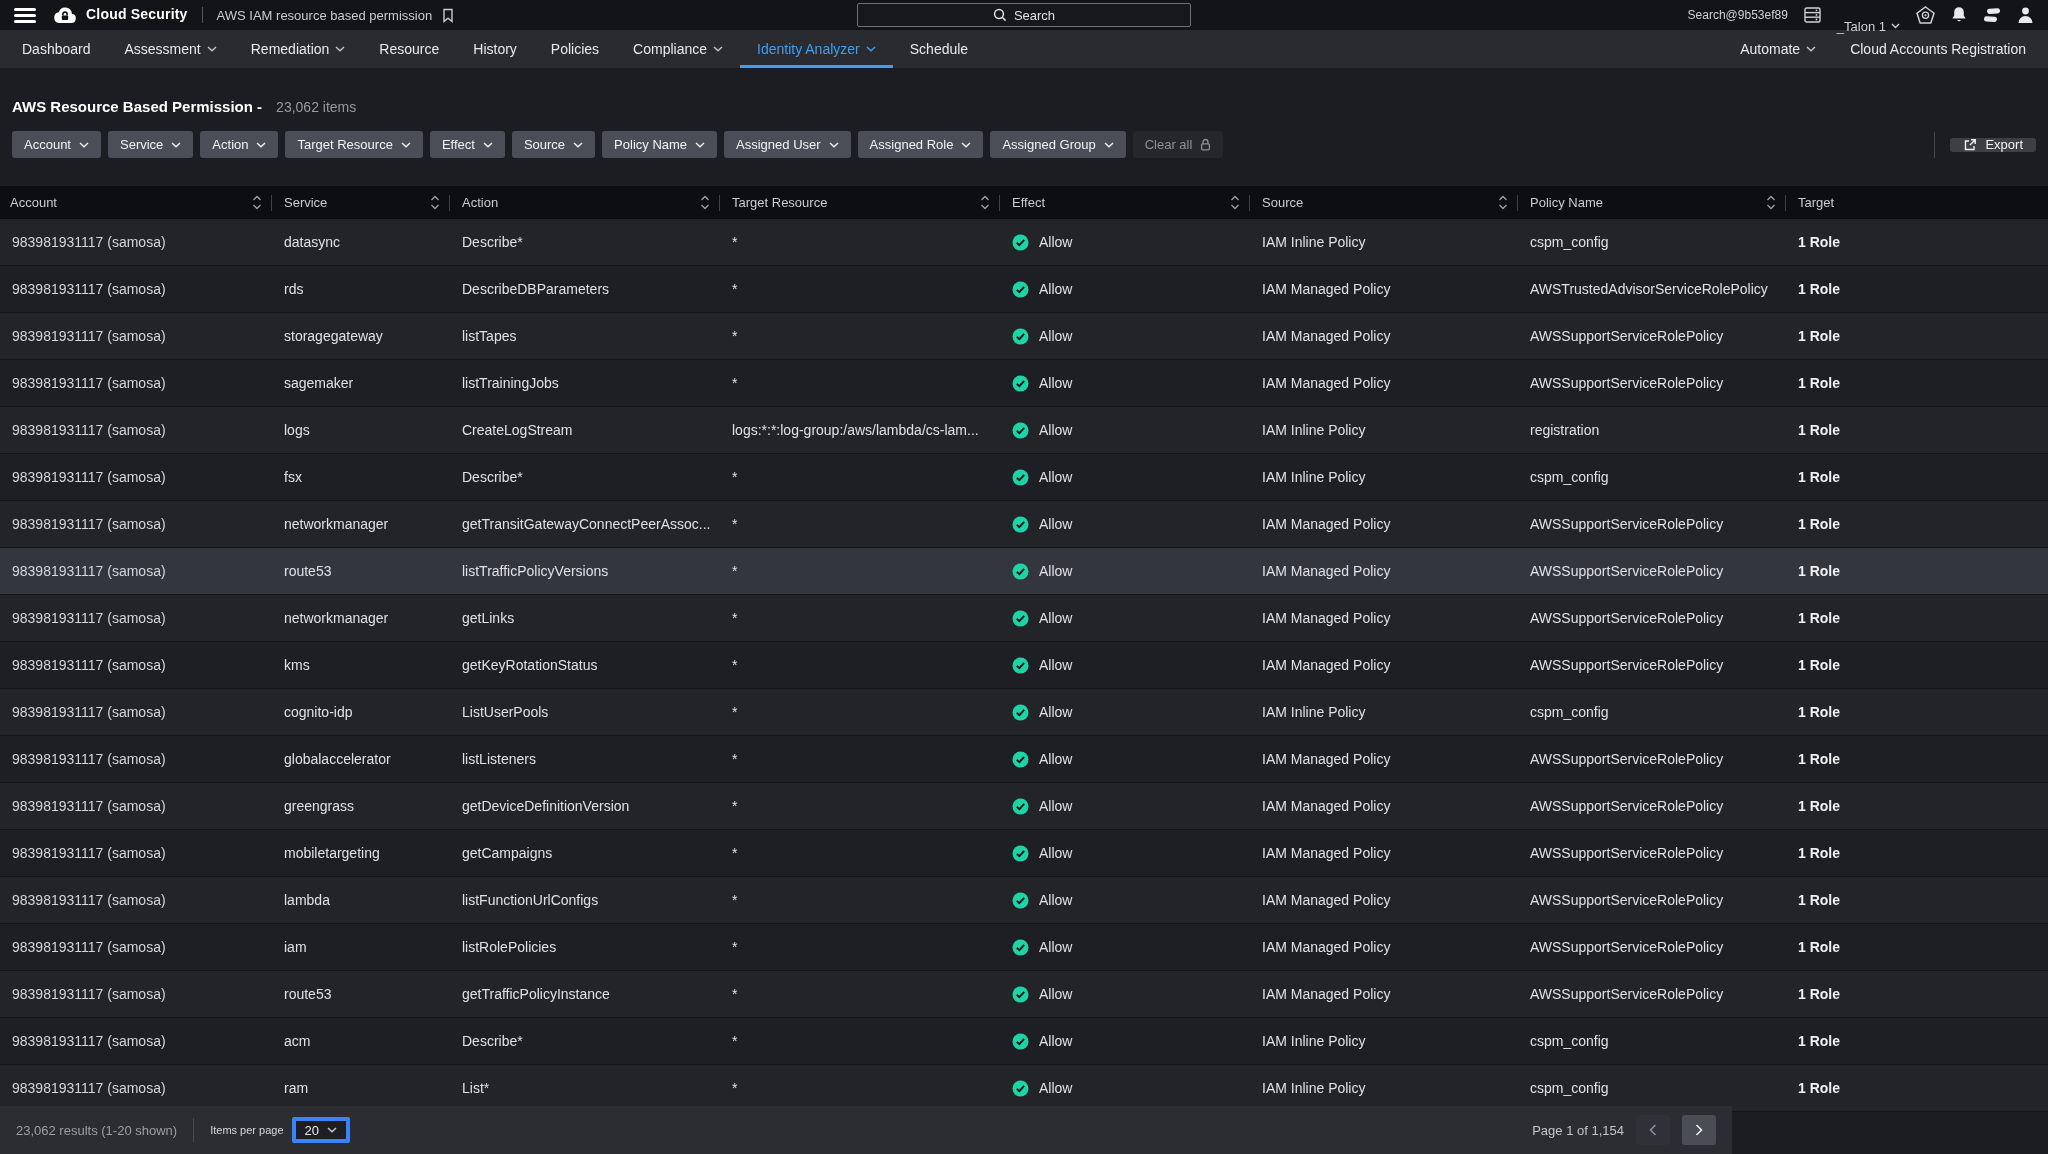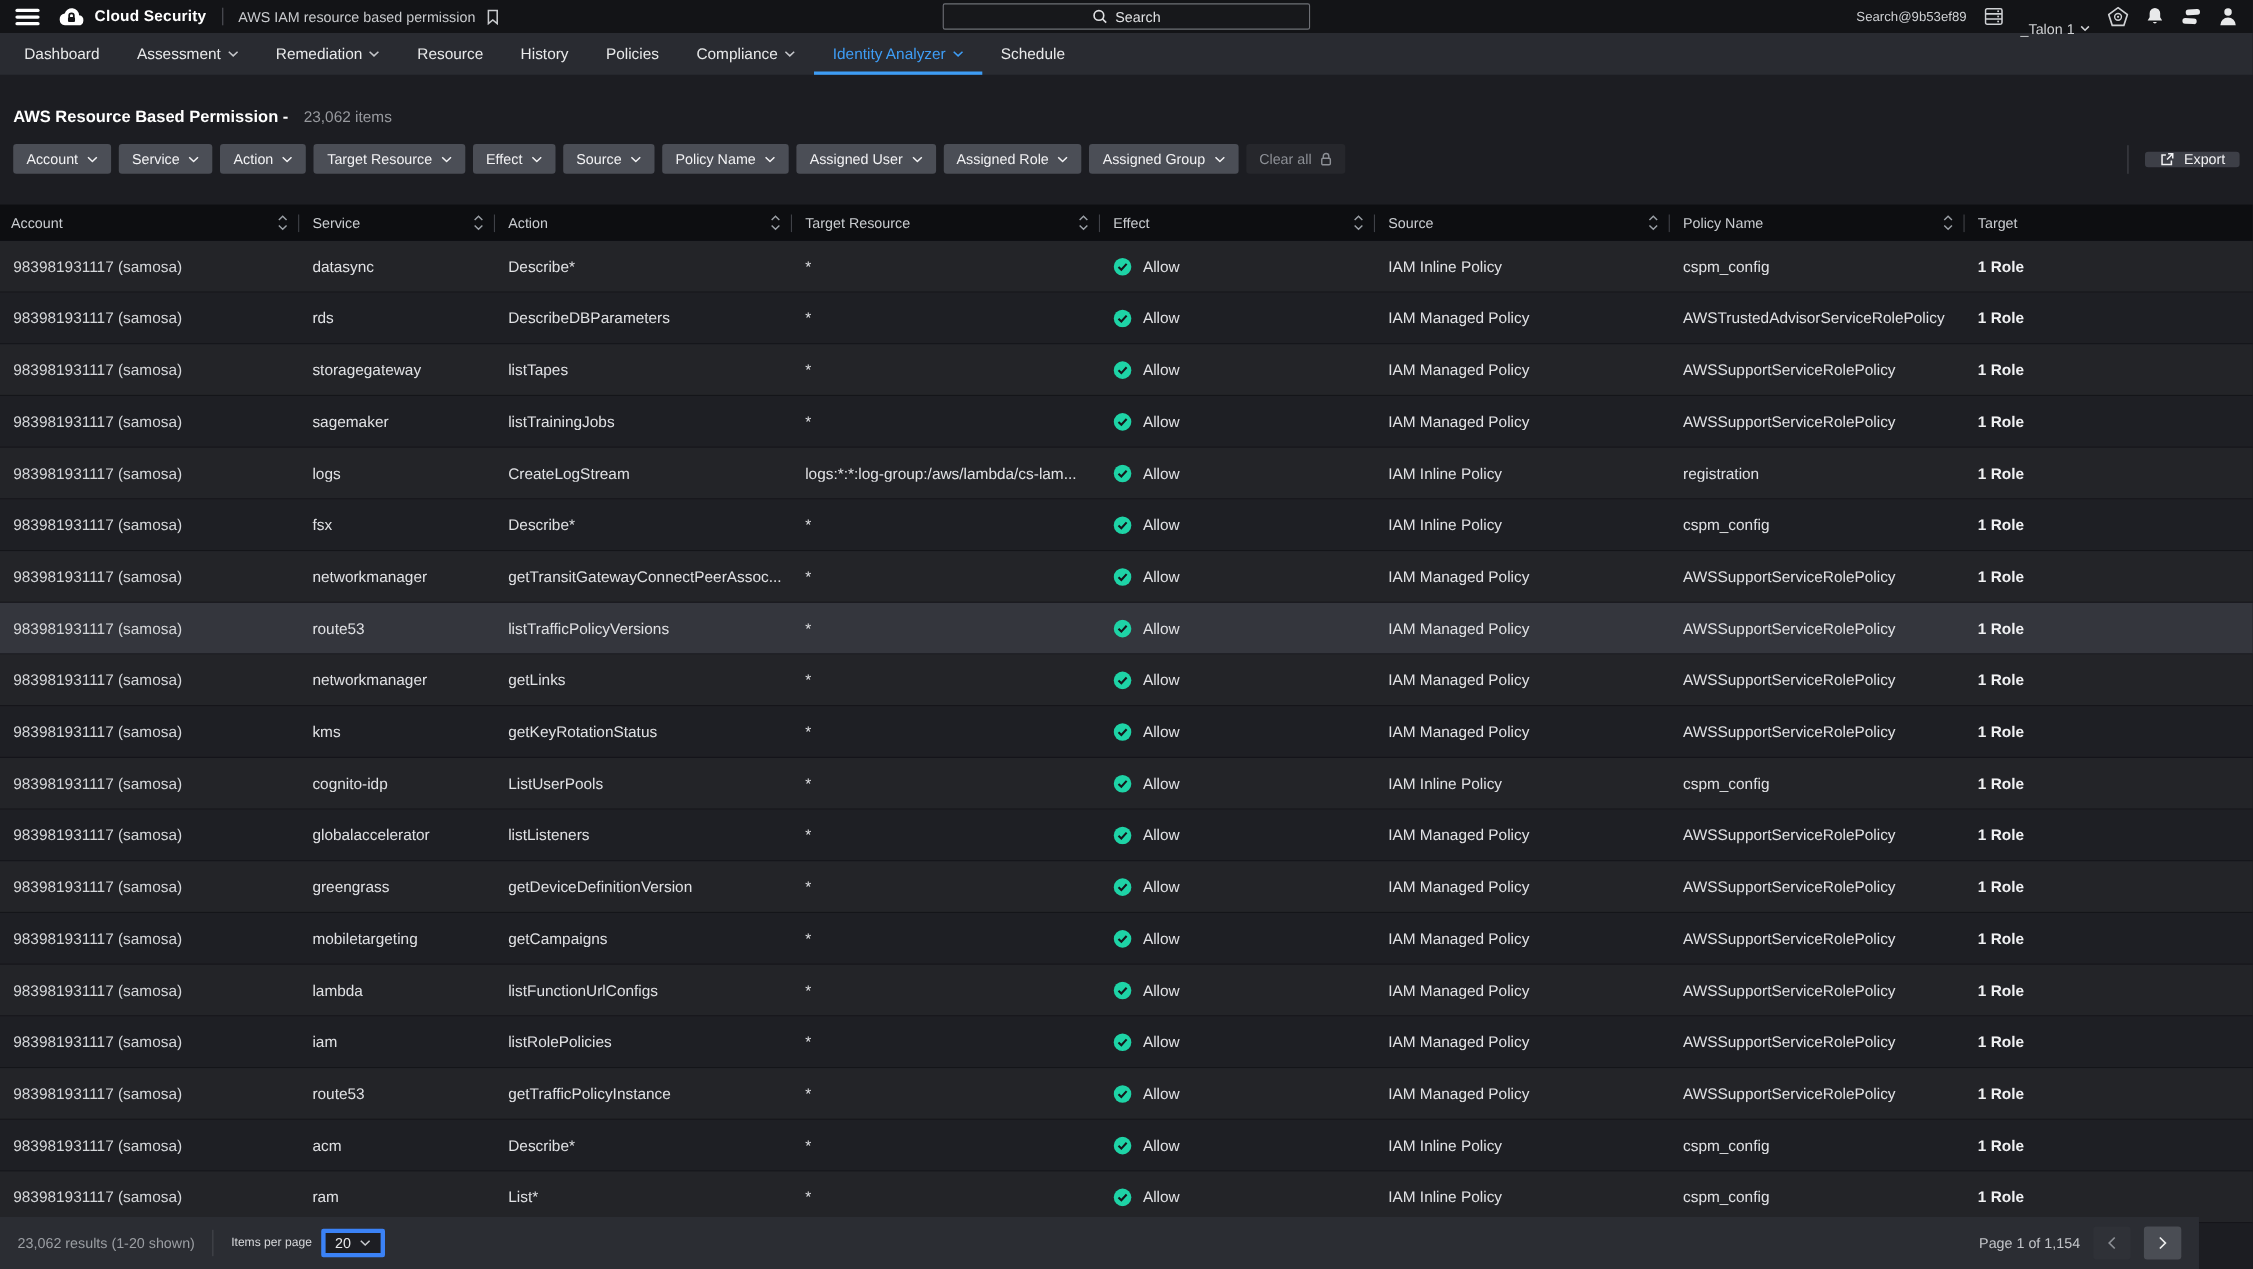--- a/index.html
+++ b/index.html
@@ -50,21 +50,21 @@
   .th:not(:last-child)::after { content:""; position:absolute; right:0; width:1px; height:16px; background:#3f4147; }
   .tr { height:47px; align-items:center; border-bottom:1px solid #141519; background:#232428; cursor:pointer; }
   .tr:nth-child(even) { background:#1e1f24; }
   .tr.hl { background:#34363d; }
   .td { font-size:14px; color:#e0e1e4; padding-left:12px; white-space:nowrap; overflow:hidden; text-overflow:ellipsis; }
   .td:first-child { color:#d4d6d9; }
   .td-effect { display:flex; align-items:center; gap:10px; }
   .td-target { font-weight:bold; color:#f0f1f3; }
 
   
-  .footerbar { position:fixed; left:0; bottom:0; width:1999px; height:48px; background:#2b2d33; display:flex; align-items:center; padding:0 16px; z-index:5; }
+  .footerbar { position:fixed; left:0; bottom:0; width:1732px; height:48px; background:#2b2d33; display:flex; align-items:center; padding:0 16px; z-index:5; }
   .f-results { font-size:13px; color:#9b9ea3; }
   .f-div { width:1px; height:24px; background:#46484e; margin:0 16px; }
   .f-label { font-size:11px; color:#d6d7da; margin-right:8px; }
   .f-select { height:26px; min-width:54px; background:#1d1e23; border:4px solid #3b82f6; border-radius:2px; display:flex; align-items:center; justify-content:center; gap:8px; padding:0 9px; font-size:13px; color:#e8e9eb; cursor:pointer; }
   .f-right { margin-left:auto; display:flex; align-items:center; gap:12px; }
   .f-page { font-size:13px; color:#c3c5c9; }
   .pg-btn { width:34px; height:30px; border-radius:3px; display:flex; align-items:center; justify-content:center; cursor:pointer; }
   .pg-prev { background:#2f3137; }
   .pg-next { background:#4a4d54; }
 
@@ -193,20 +193,32 @@
     <span>Identity Analyzer</span>
     <svg class="dd" width="10" height="6" viewBox="0 0 10 6">
           <path d="M1 1 L5 4.8 L9 1" fill="none" stroke="#c4c6ca" stroke-width="1.4"></path>
         </svg>
   </div>
       <div class="nav-item">
     <span>Schedule</span>
 
   </div>
     </div>
+  <div class="nav-right">
+      <div class="nav-item">
+    <span>Automate</span>
+    <svg class="dd" width="10" height="6" viewBox="0 0 10 6">
+          <path d="M1 1 L5 4.8 L9 1" fill="none" stroke="#c4c6ca" stroke-width="1.4"></path>
+        </svg>
+  </div>
+      <div class="nav-item">
+    <span>Cloud Accounts Registration</span>
+
+  </div>
+    </div>
 </div>
 
 <div class="title-row">
   <span class="page-h1">AWS Resource Based Permission -</span>
   <span class="page-count">23,062 items</span>
 </div>
 
 <div class="filter-row">
   <div style="display:flex;gap:7px;">
       <div class="chip">

